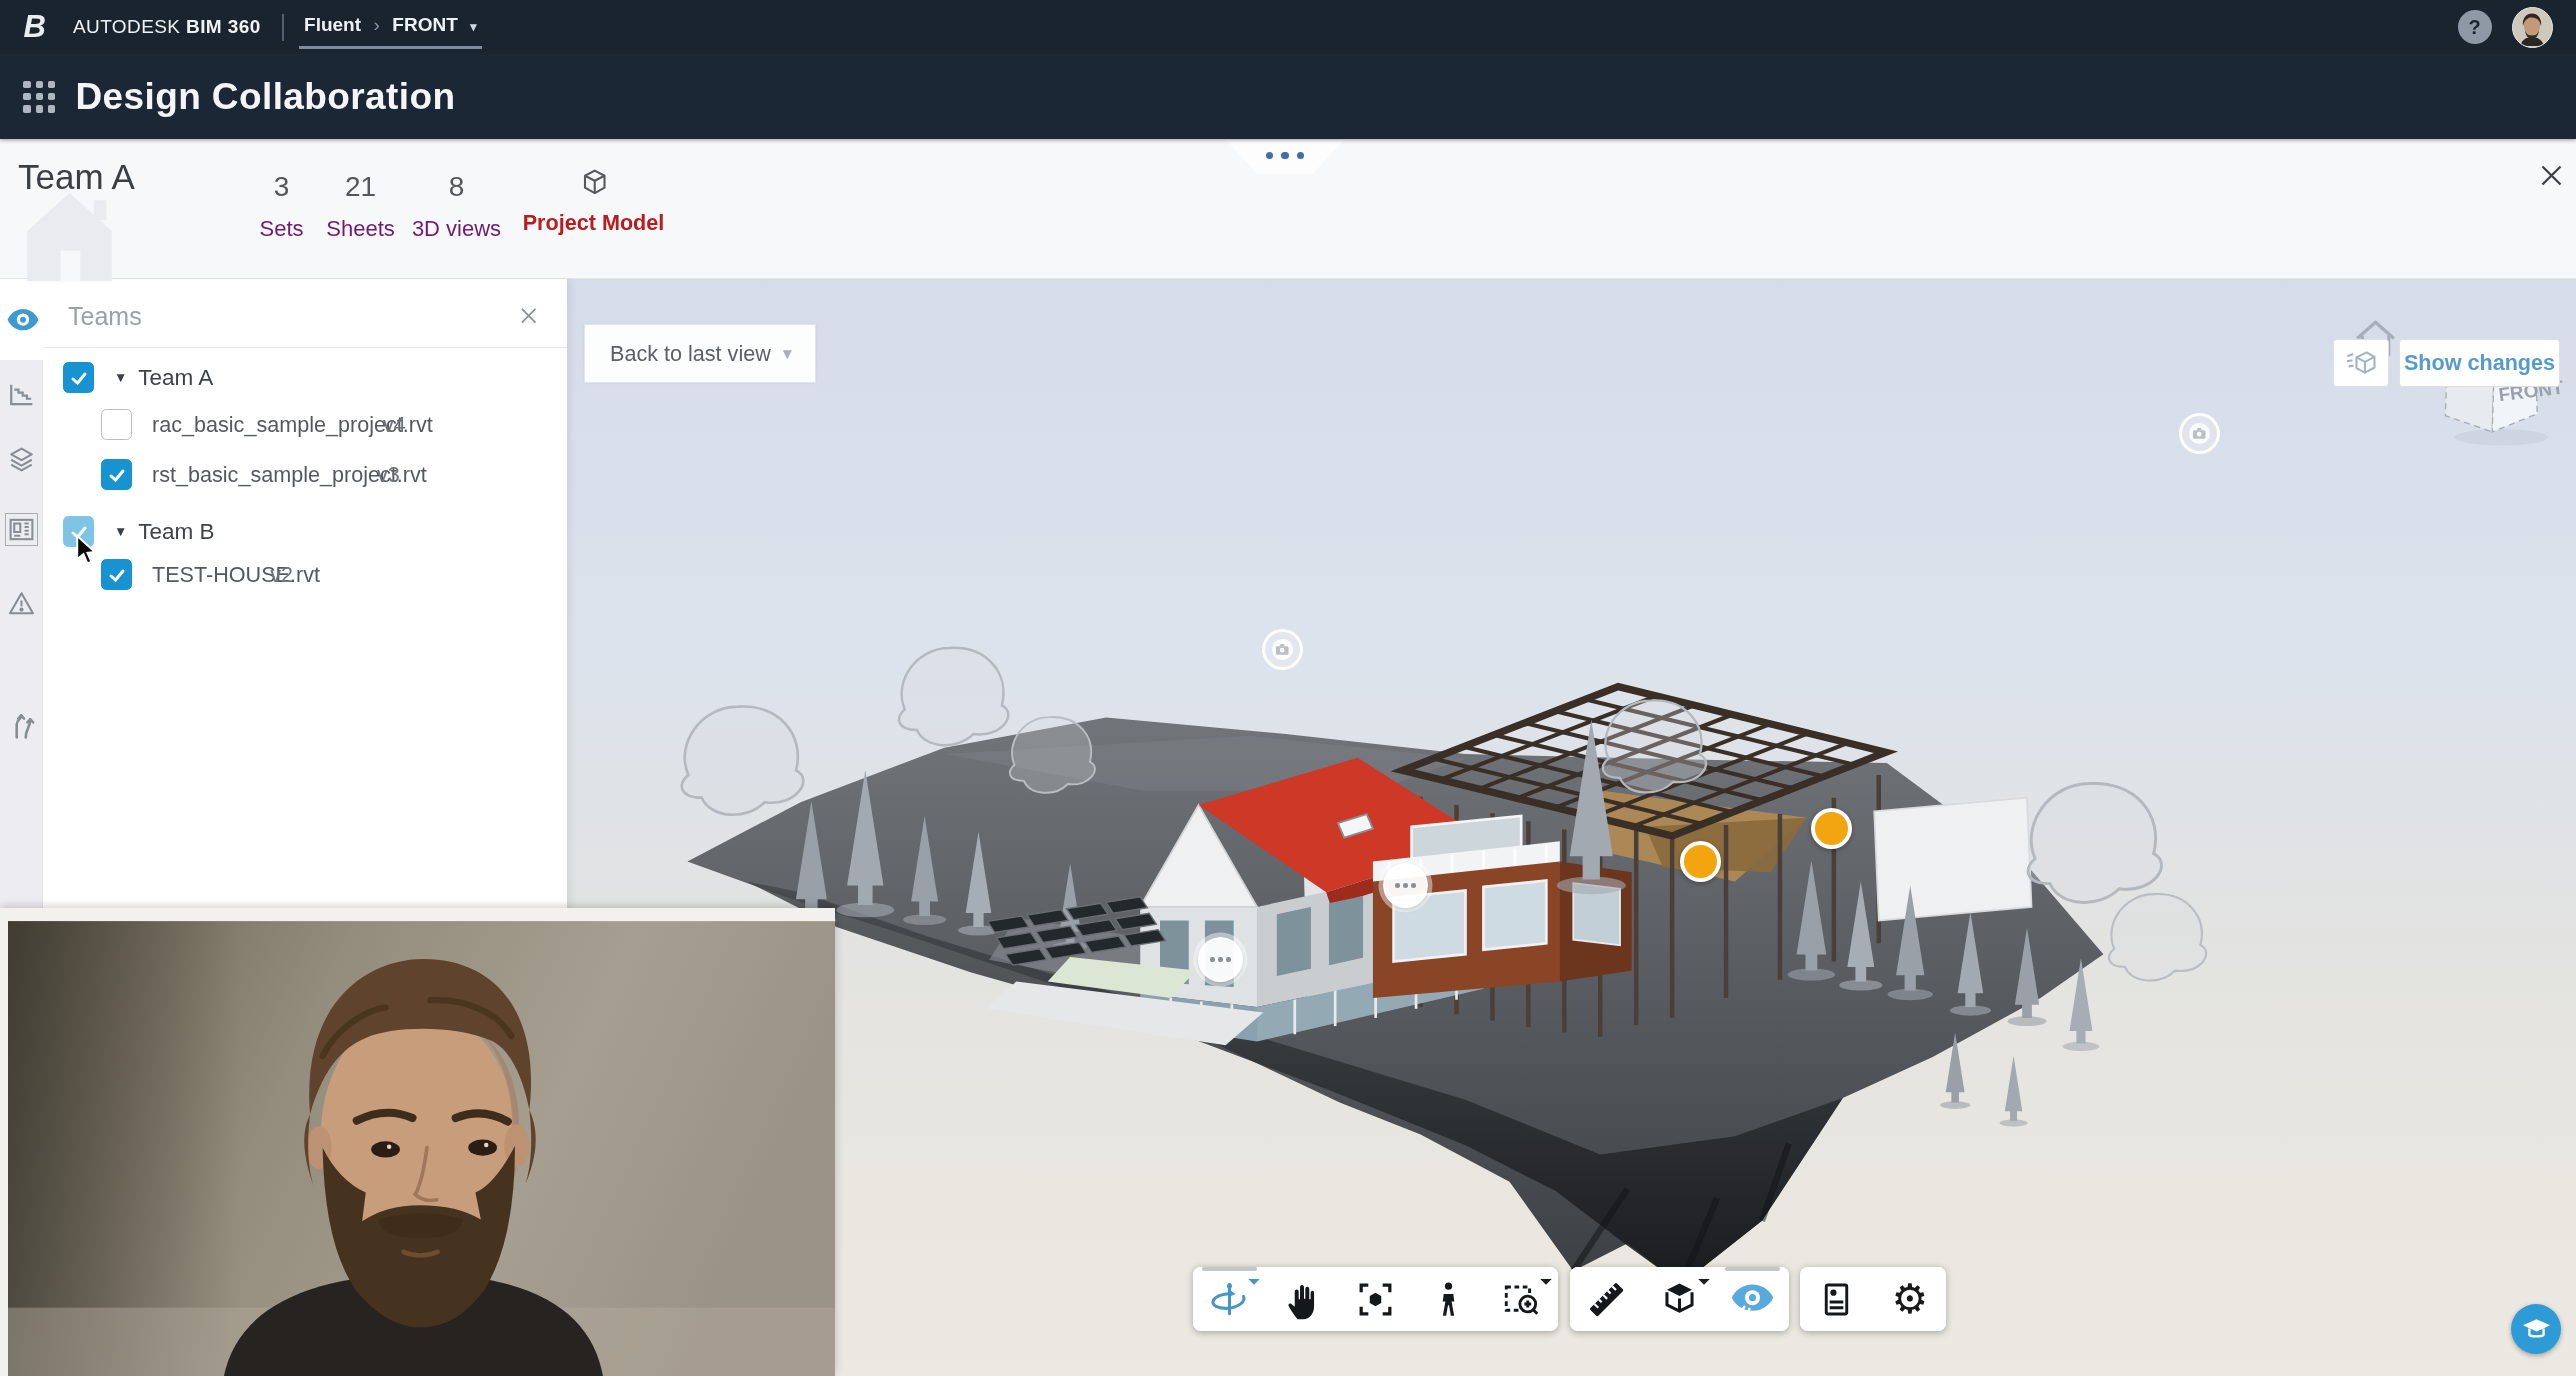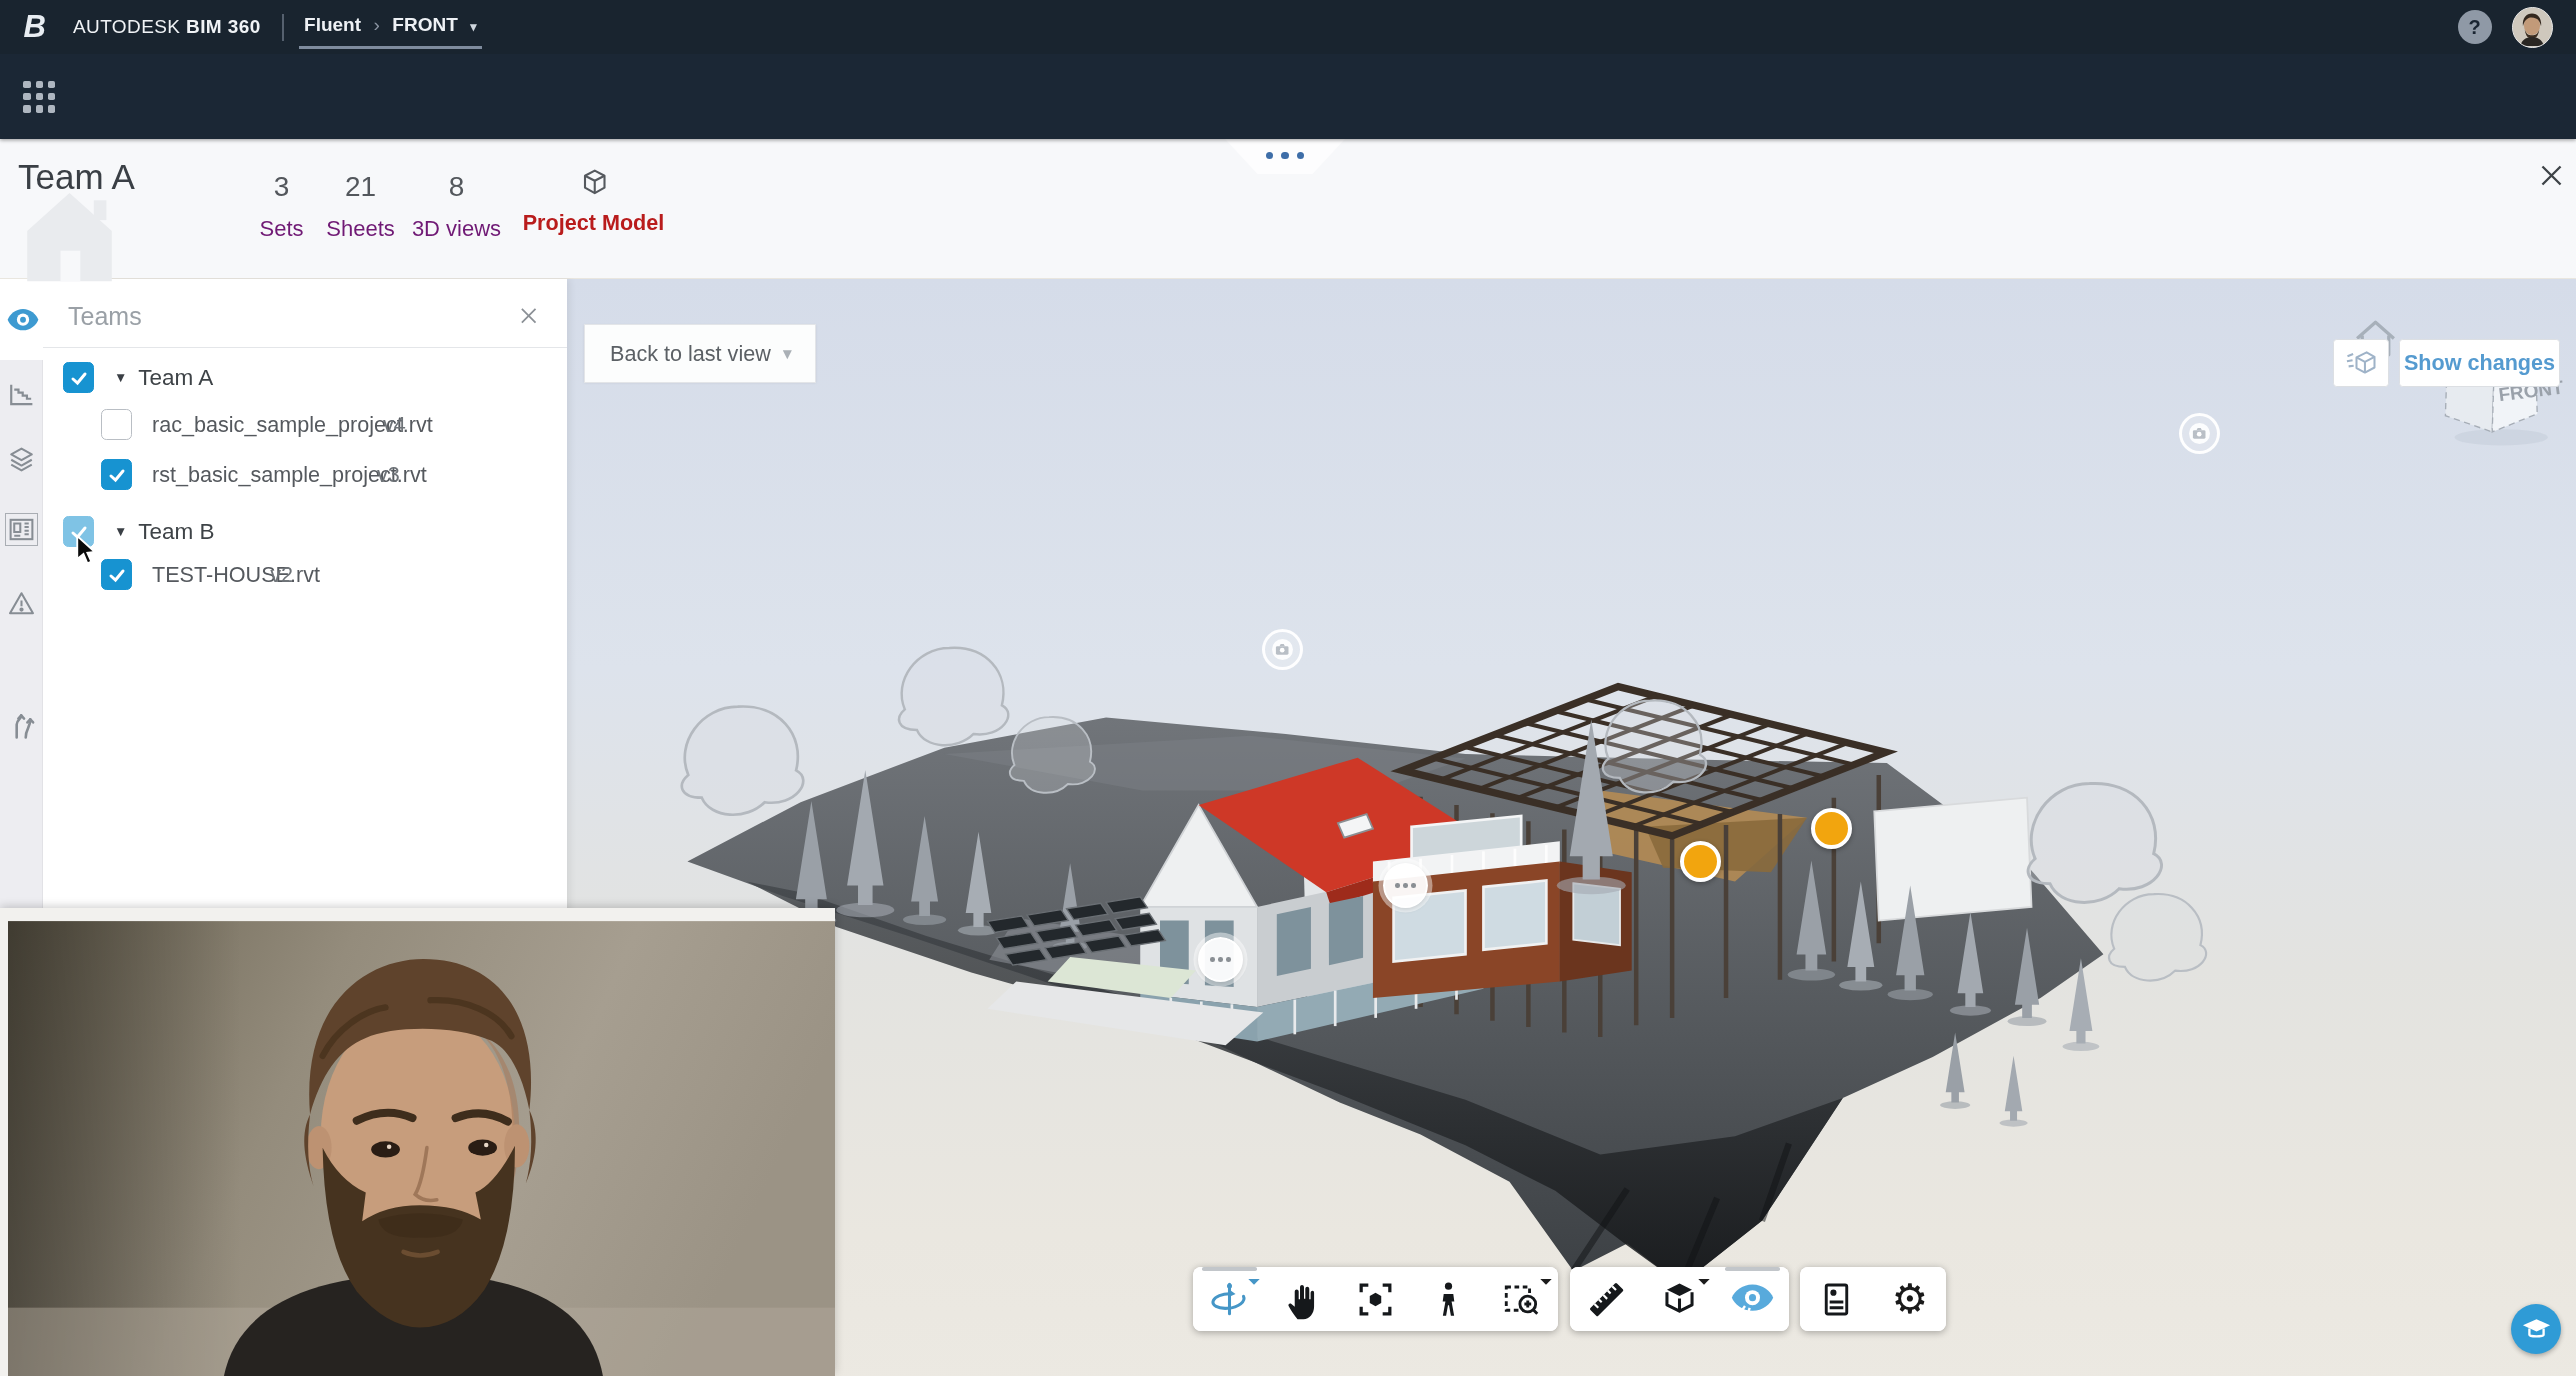--- a/index.html
+++ b/index.html
@@ -164,20 +164,21 @@
       <i></i>
       <i></i>
       <i></i>
       <i></i>
       <i></i>
       <i></i>
       <i></i>
       <i></i>
       <i></i>
     </span>
+  <span class="app-title" data-interactable="false">Design Collaboration</span>
 </header>
 
 <section class="content-header" data-interactable="false">
   <span class="house-mark" data-interactable="false">
     <svg width="126" height="110" viewBox="0 0 140 122">
       <path d="M18 62 L65 20 L112 62 V118 H18 Z" fill="#e9ebee"></path>
       <rect x="92" y="28" width="14" height="22" fill="#e9ebee"></rect>
       <rect x="55" y="84" width="22" height="34" fill="#f7f8fa"></rect>
     </svg>
   </span>

